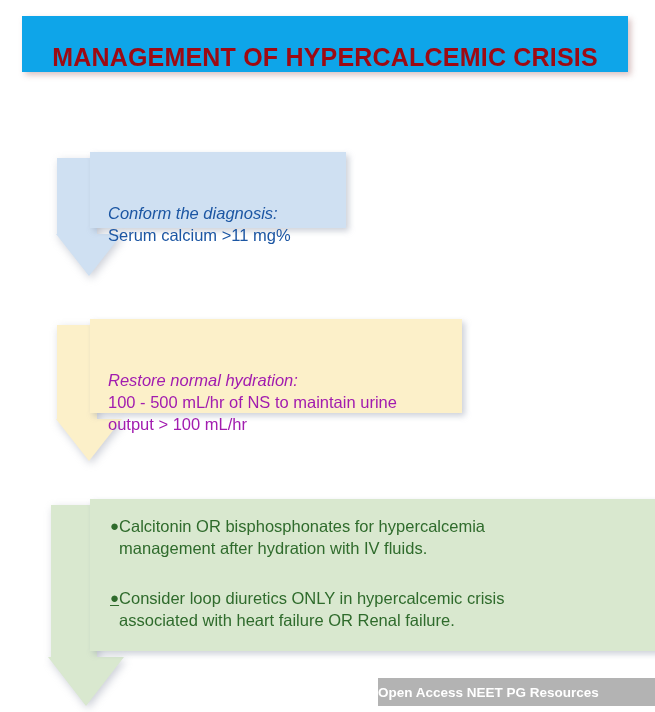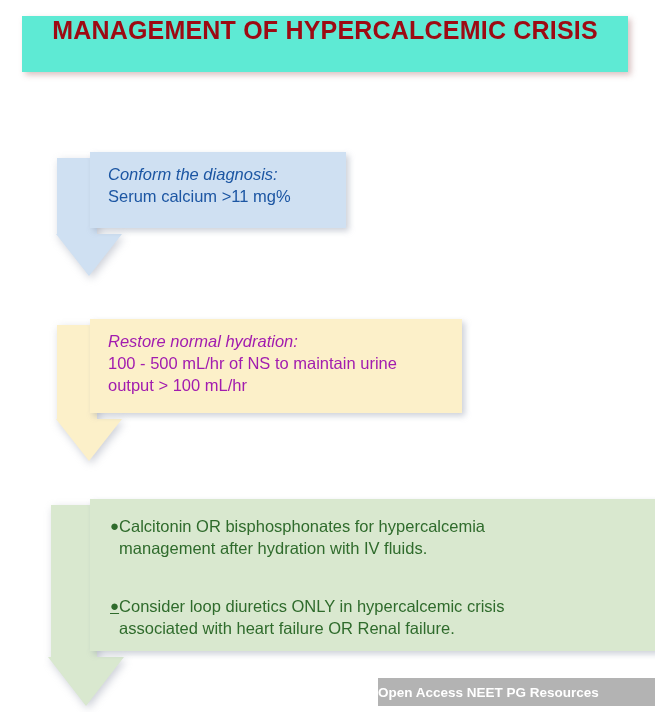--- a/index.html
+++ b/index.html
@@ -16,24 +16,24 @@
     -webkit-font-smoothing: antialiased;
   }
 
   
   #title-banner {
     position: absolute;
     left: 22px;
     top: 16px;
     width: 606px;
     height: 56px;
-    background: #5eead4;
+    background: #0ea5e9;
     box-shadow: 3px 3px 6px rgba(170,120,120,0.45);
     display: flex;
-    align-items: flex-start;
+    align-items: flex-end;
     justify-content: center;
   }
   #title-text {
     font-size: 25px;
     font-weight: bold;
     color: #9d0a13;
     letter-spacing: 0.2px;
     white-space: nowrap;
   }
 
@@ -51,20 +51,21 @@
     position: absolute;
     top: 0;
     box-sizing: border-box;
     box-shadow: 3px 3px 6px rgba(130,140,160,0.40);
   }
   .callout .box-inner {
     padding: 12px 14px 12px 16px;
   }
   .line-italic {
     font-style: italic;
+    margin-top: 39px;
   }
   .txt {
     font-size: 16.5px;
     line-height: 1.32;
     white-space: nowrap;
   }
 
   
   #callout-diagnosis { left: 50px; top: 152px; width: 300px; height: 132px; }
   #callout-diagnosis .box {
@@ -95,21 +96,21 @@
     height: 152px;
     background: #d9e8cf;
     color: #2f6b2c;
   }
   #callout-management .box-inner { padding: 16px 14px 14px 20px; }
   .bullet-item {
     font-size: 16.5px;
     line-height: 1.34;
     white-space: nowrap;
   }
-  .bullet-item + .bullet-item { margin-top: 36px; text-decoration: underline; }
+  .bullet-item + .bullet-item { margin-top: 28px; text-decoration: underline; }
   .bullet-dot {
     font-size: 15px;
     line-height: 1;
     vertical-align: 1px;
   }
   .bullet-body {
     display: inline-block;
     vertical-align: top;
   }
 

